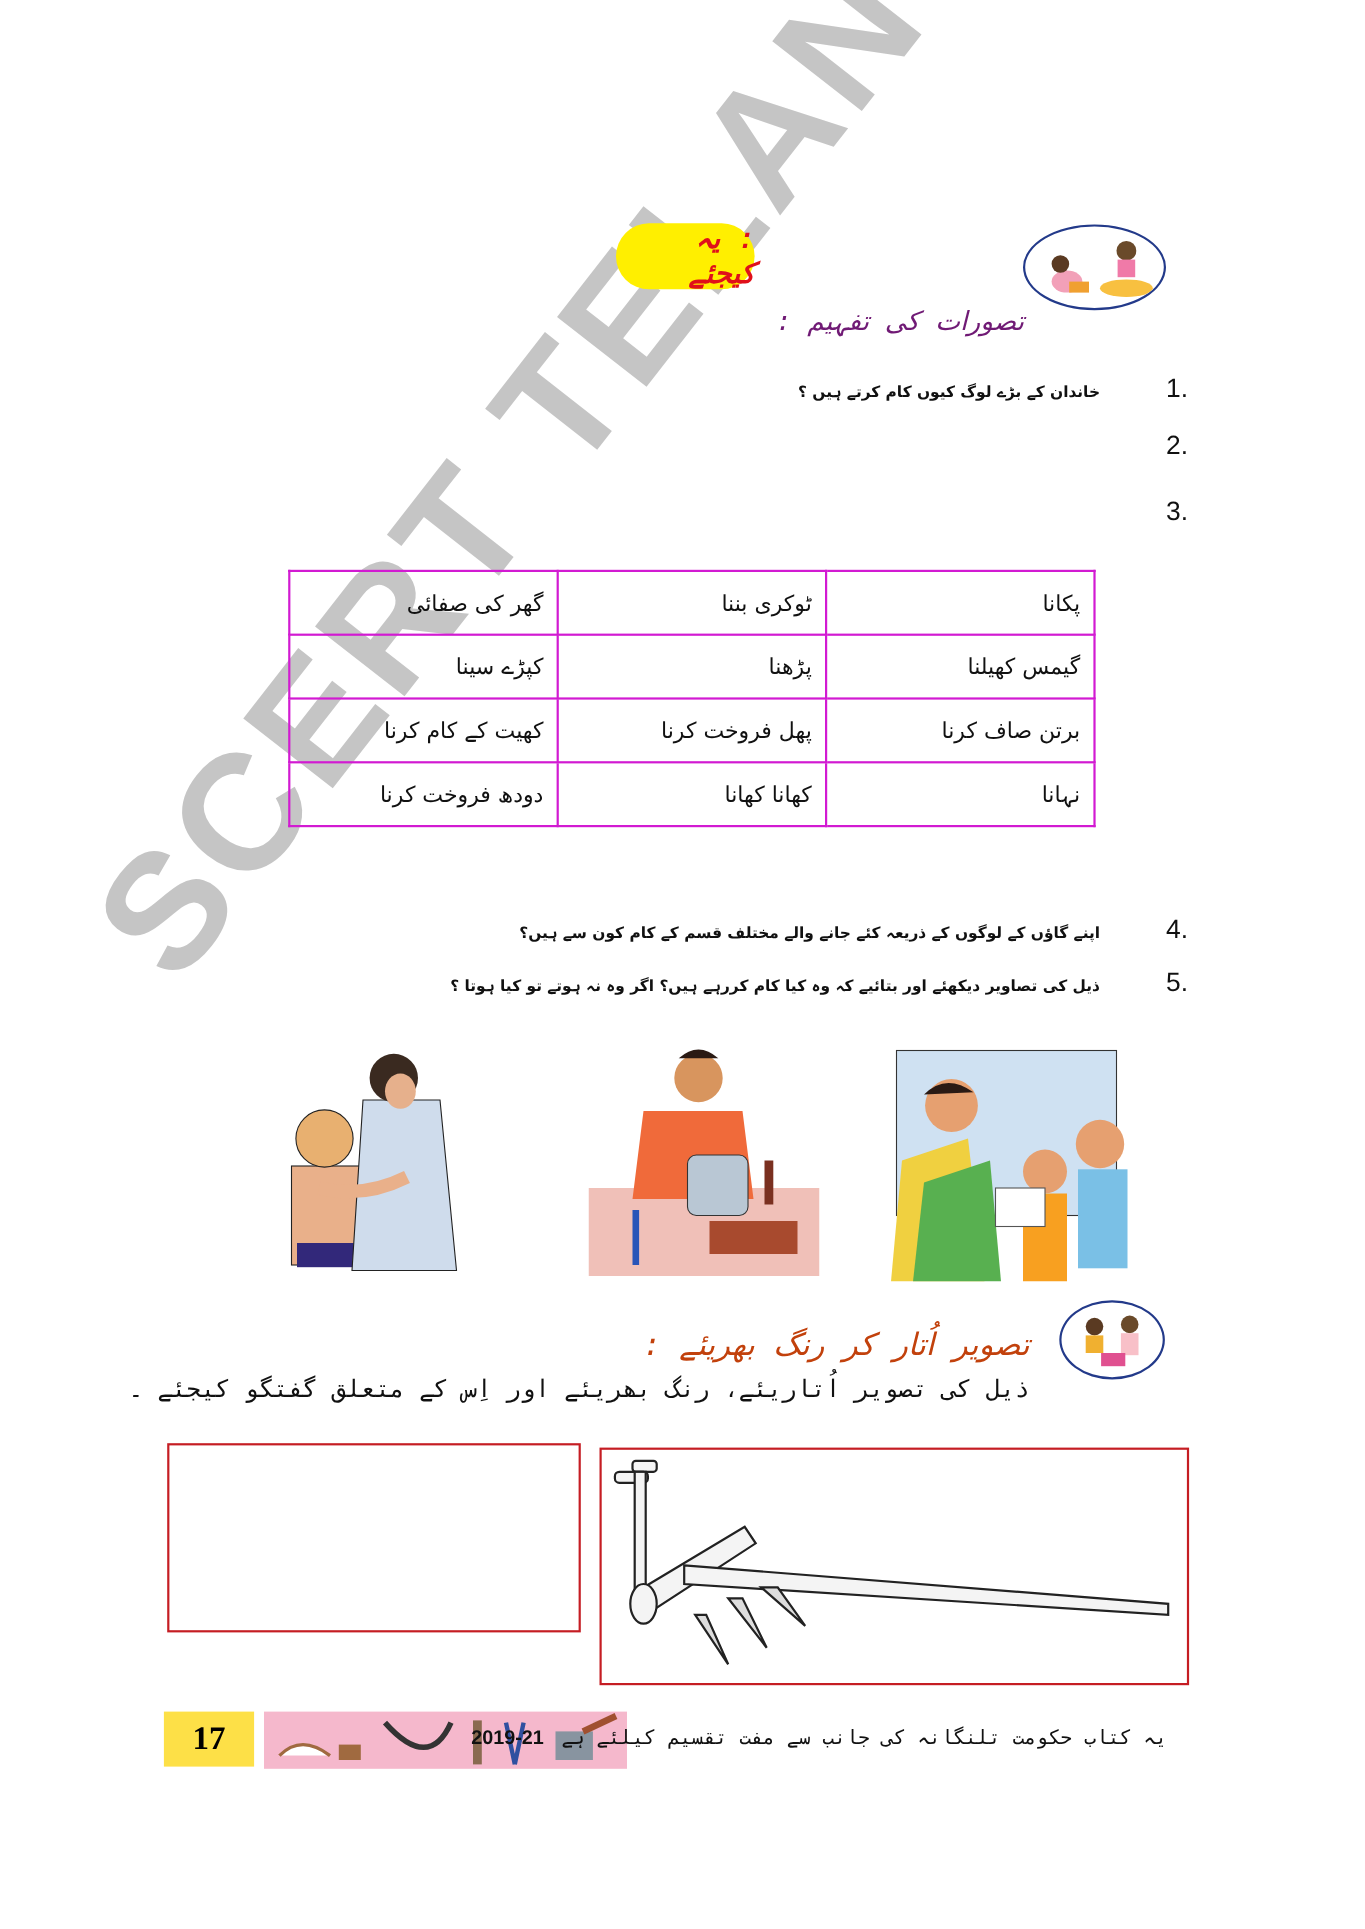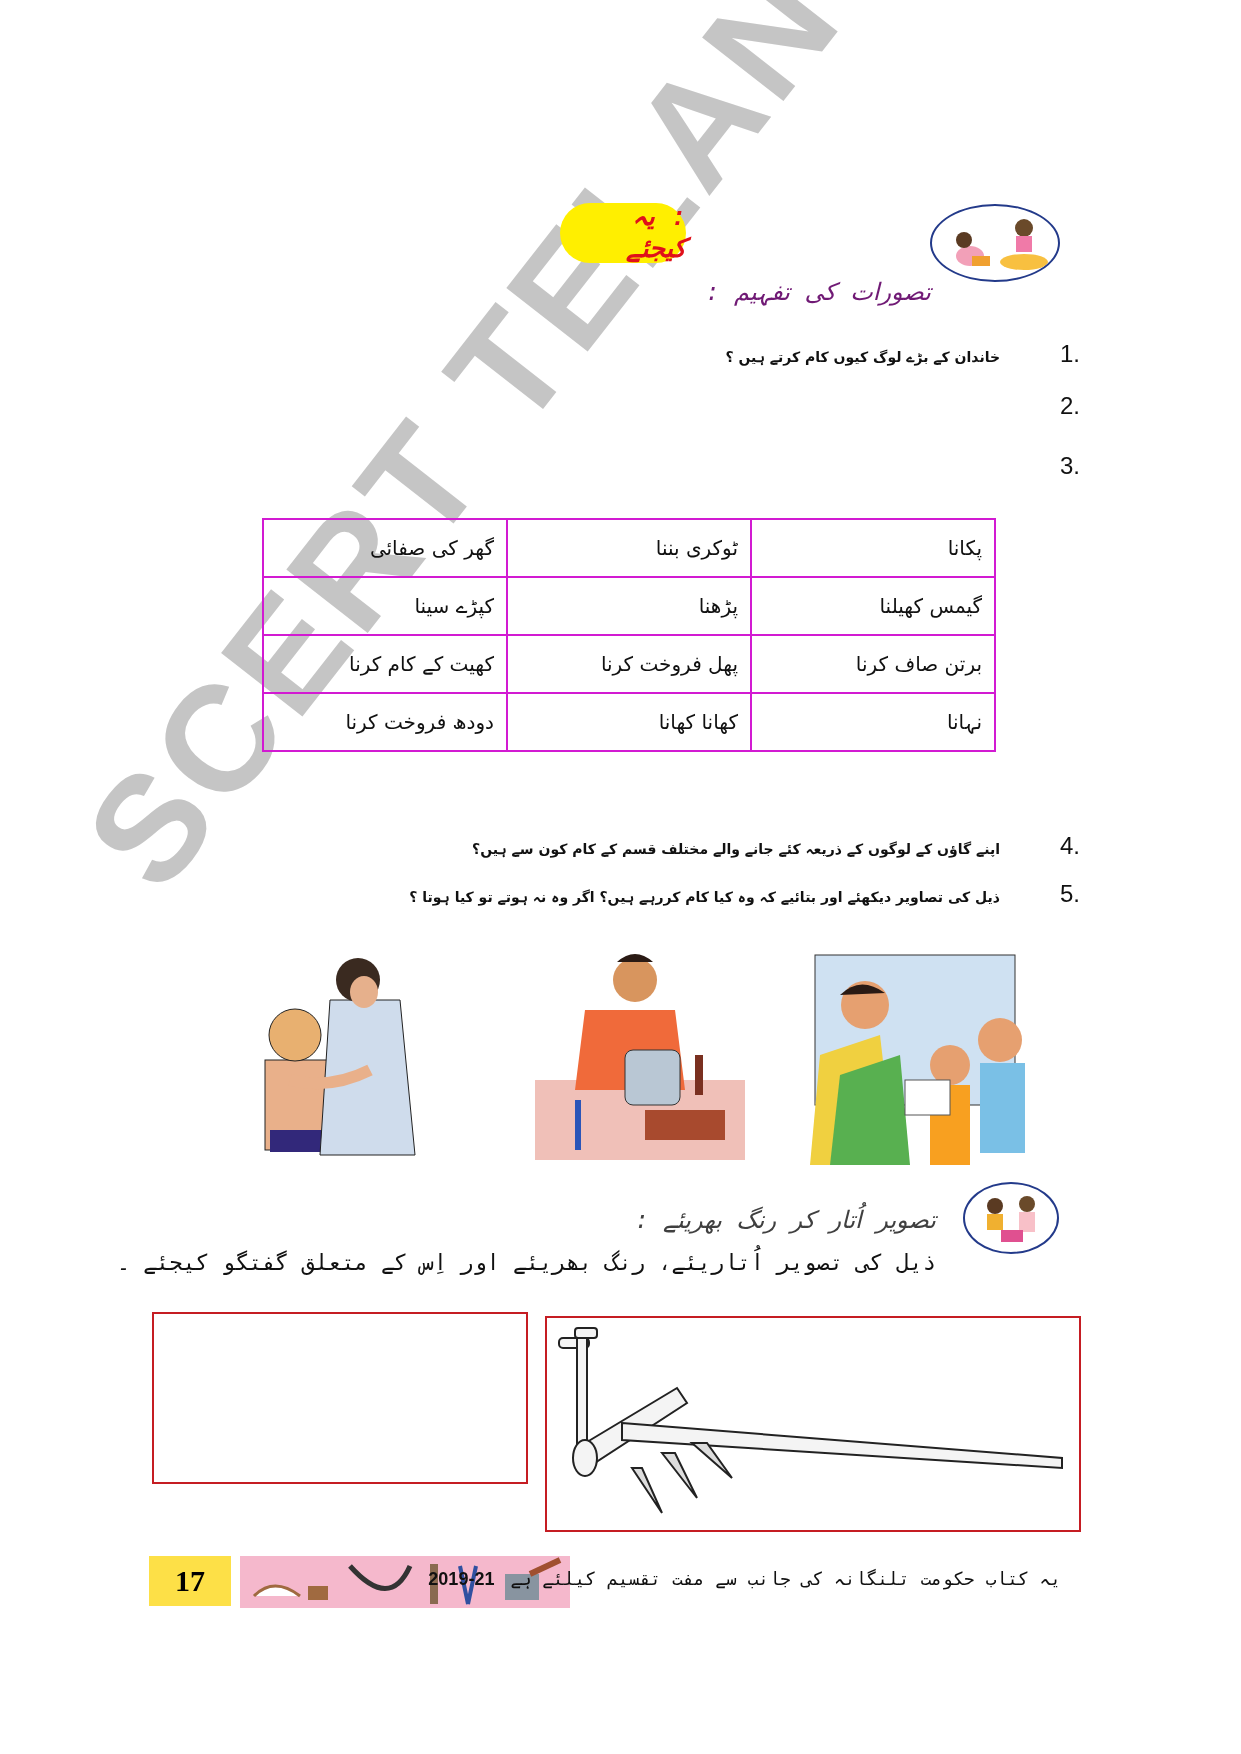--- a/index.html
+++ b/index.html
@@ -14,21 +14,21 @@
   .badge {
     left: 560px; top: 203px; width: 126px; height: 60px;
     background: #ffef00; border-radius: 30px;
     display: flex; align-items: center; justify-content: center;
     color: #e0101a; font-size: 26px; font-style: italic; font-weight: bold;
   }
   .oval-illus {
     border: 2px solid #233a8a; border-radius: 50%; background: #fff; overflow: hidden;
   }
   .section-title-blue { color: #701a75; font-size: 24px; font-style: italic; }
-  .section-title-red { color: #404040; font-size: 24px; font-style: italic; }
+  .section-title-red { color: #c2410c; font-size: 28px; font-style: italic; }
 
   .q-row { display: flex; flex-direction: row-reverse; align-items: baseline; }
   .q-num { font-family: "Liberation Sans", sans-serif; font-size: 24px; width: 60px; text-align: right; direction: ltr; }
   .q-text { font-size: 14px; direction: rtl; text-align: right; padding-right: 20px; flex: 1; font-weight: bold; }
 
   table.tasks {
     position: absolute; left: 262px; top: 518px; width: 734px; border-collapse: collapse;
   }
   table.tasks td {
     border: 2px solid #d21ad2; height: 56px; width: 33.33%;

